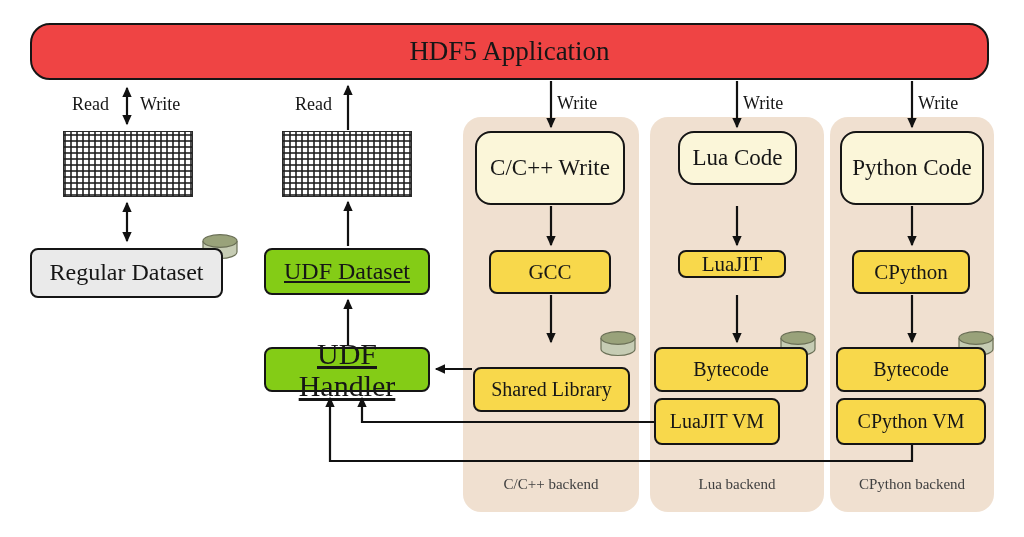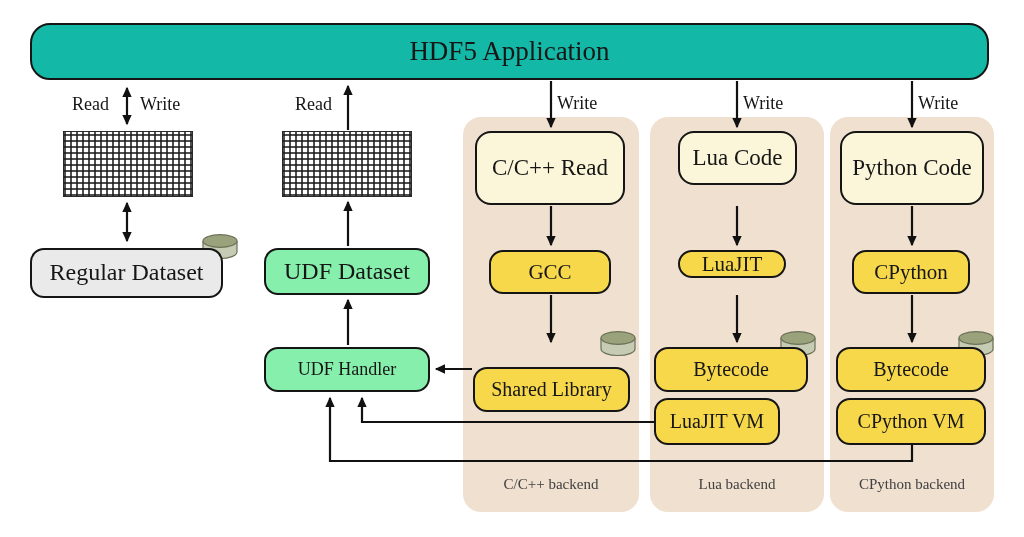--- a/index.html
+++ b/index.html
@@ -15,29 +15,29 @@
   
   .panel{position:absolute;top:117px;height:395px;background:#F0E0D0;border-radius:18px;z-index:0;}
   .panel-caption{position:absolute;top:476px;z-index:2;text-align:center;font-size:15px;color:#404040;}
 
   
   .box{
     position:absolute;z-index:2;box-sizing:border-box;border:2.5px solid #151515;
     display:flex;align-items:center;justify-content:center;text-align:center;
     line-height:1.05;
   }
-  .green{background:#86efac;}
-  .banner-green{background:#14b8a6;}
+  .green{background:#84cc16;text-decoration:underline;}
+  .banner-green{background:#ef4444;}
   .yellow{background:#F8D84B;}
   .cream{background:#FBF6D9;}
   .grayb{background:#EAEAEA;}
 
   .banner{left:30px;top:23px;width:959px;height:57px;border-radius:20px;font-size:27px;}
   .codebox{border-radius:16px;font-size:23px;}
-  .smallbox{border-radius:14px;font-size:21px;}
+  .smallbox{border-radius:8px;font-size:21px;}
 
   
   .hatch{
     position:absolute;z-index:2;width:130px;height:66px;box-sizing:border-box;
     background-color:#ffffff;
     background-image:
       repeating-linear-gradient(0deg,  rgba(28,28,28,0.78) 0 2.2px, transparent 2.2px 6px),
       repeating-linear-gradient(90deg, rgba(28,28,28,0.78) 0 2.2px, transparent 2.2px 6px);
     border:1.5px solid #2a2a2a;
   }
@@ -75,27 +75,27 @@
   <div class="hatch" style="left:63px;top:131px;"></div>
   <div class="box smallbox grayb" style="left:30px;top:248px;width:193px;height:50px;font-size:24px;">
     <span>Regular Dataset</span>
   </div>
 
   <span class="lbl" style="left:295px;top:94px;">Read</span>
   <div class="hatch" style="left:282px;top:131px;"></div>
   <div class="box smallbox green" style="left:264px;top:248px;width:166px;height:47px;font-size:24px;">
     <span>UDF Dataset</span>
   </div>
-  <div class="box smallbox green" style="left:264px;top:347px;width:166px;height:45px;font-size:18px;">
+  <div class="box smallbox green" style="left:264px;top:347px;width:166px;height:45px;font-size:30px;">
     <span>UDF Handler</span>
   </div>
 
   <span class="lbl" style="left:557px;top:93px;">Write</span>
   <div class="box codebox cream" style="left:475px;top:131px;width:150px;height:74px;">
-    <span>C/C++ Read</span>
+    <span>C/C++ Write</span>
   </div>
   <div class="box smallbox yellow" style="left:489px;top:250px;width:122px;height:44px;">
     <span>GCC</span>
   </div>
   <div class="box smallbox yellow" style="left:473px;top:347px;width:157px;height:45px;font-size:20px;margin-top:20px;">
     <span>Shared Library</span>
   </div>
   <div class="panel-caption" style="left:463px;width:176px;">C/C++ backend</div>
 
   <span class="lbl" style="left:743px;top:93px;">Write</span>

